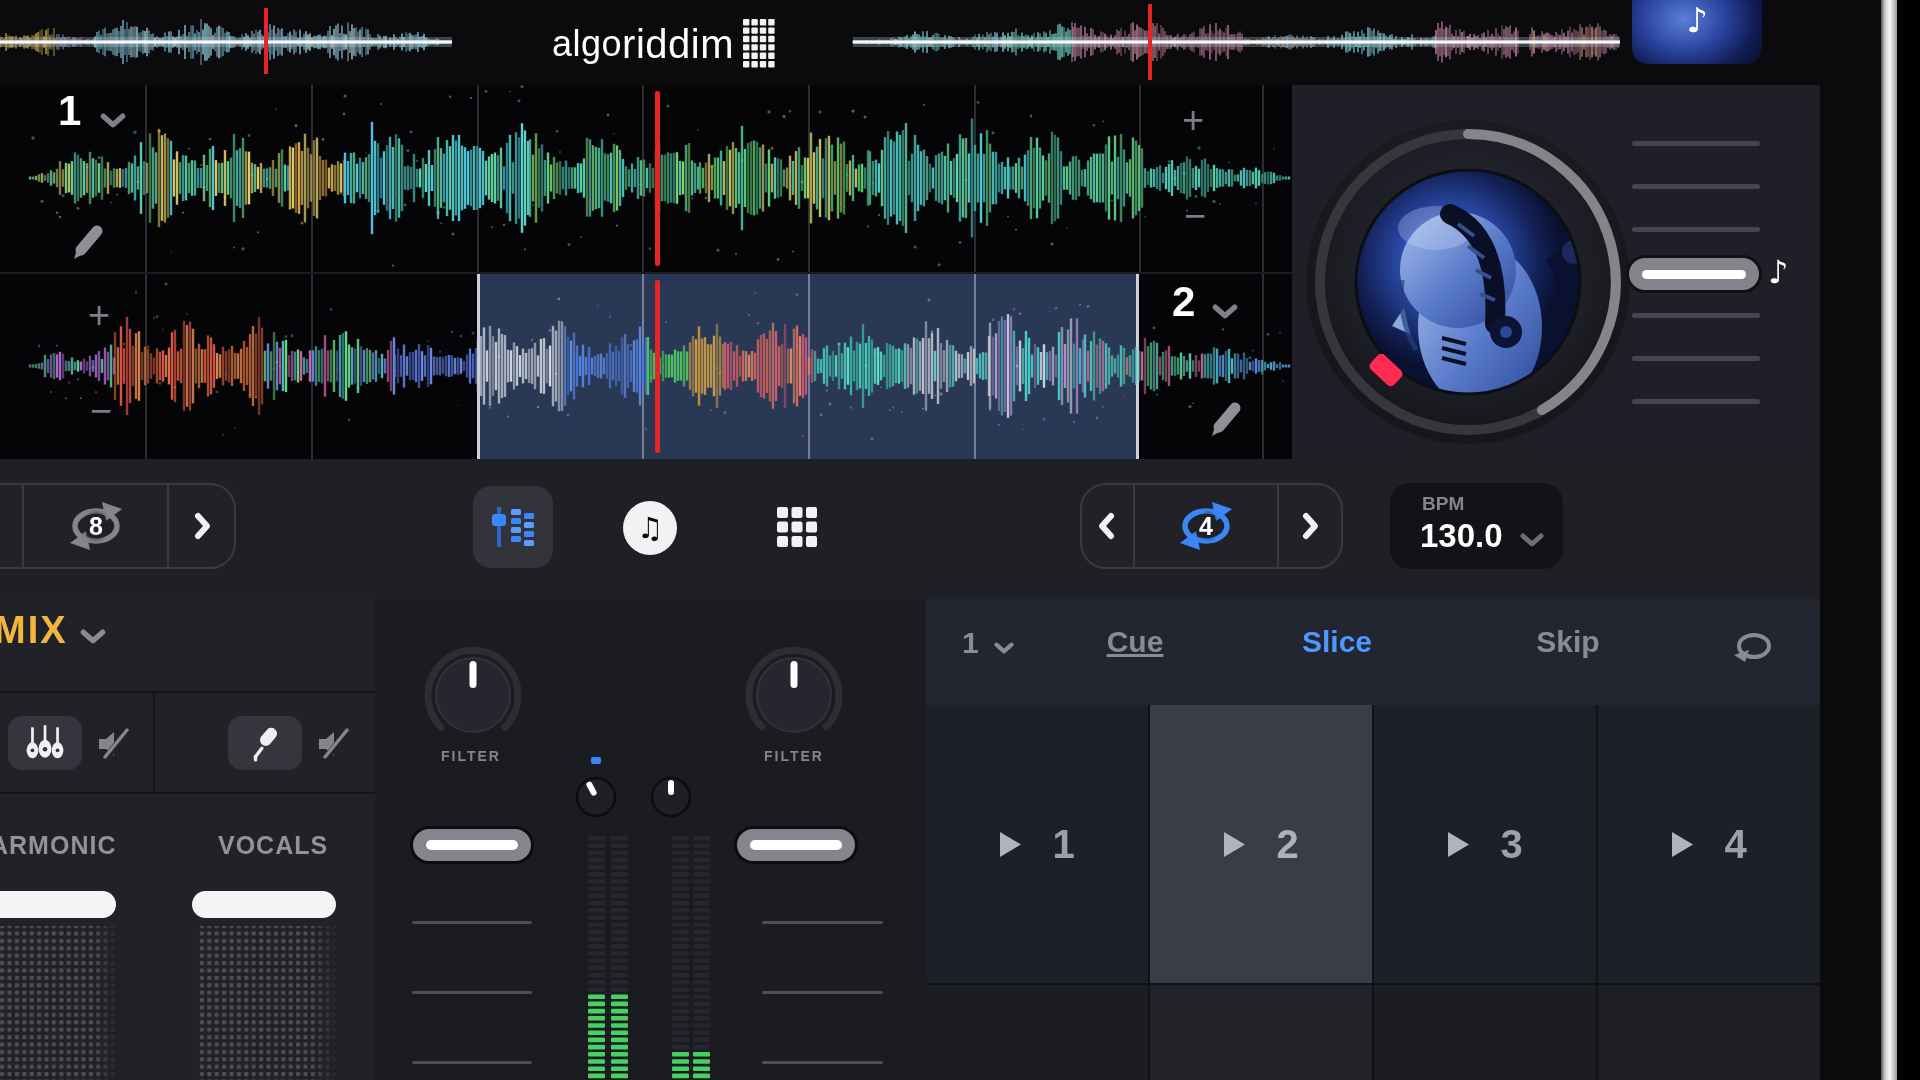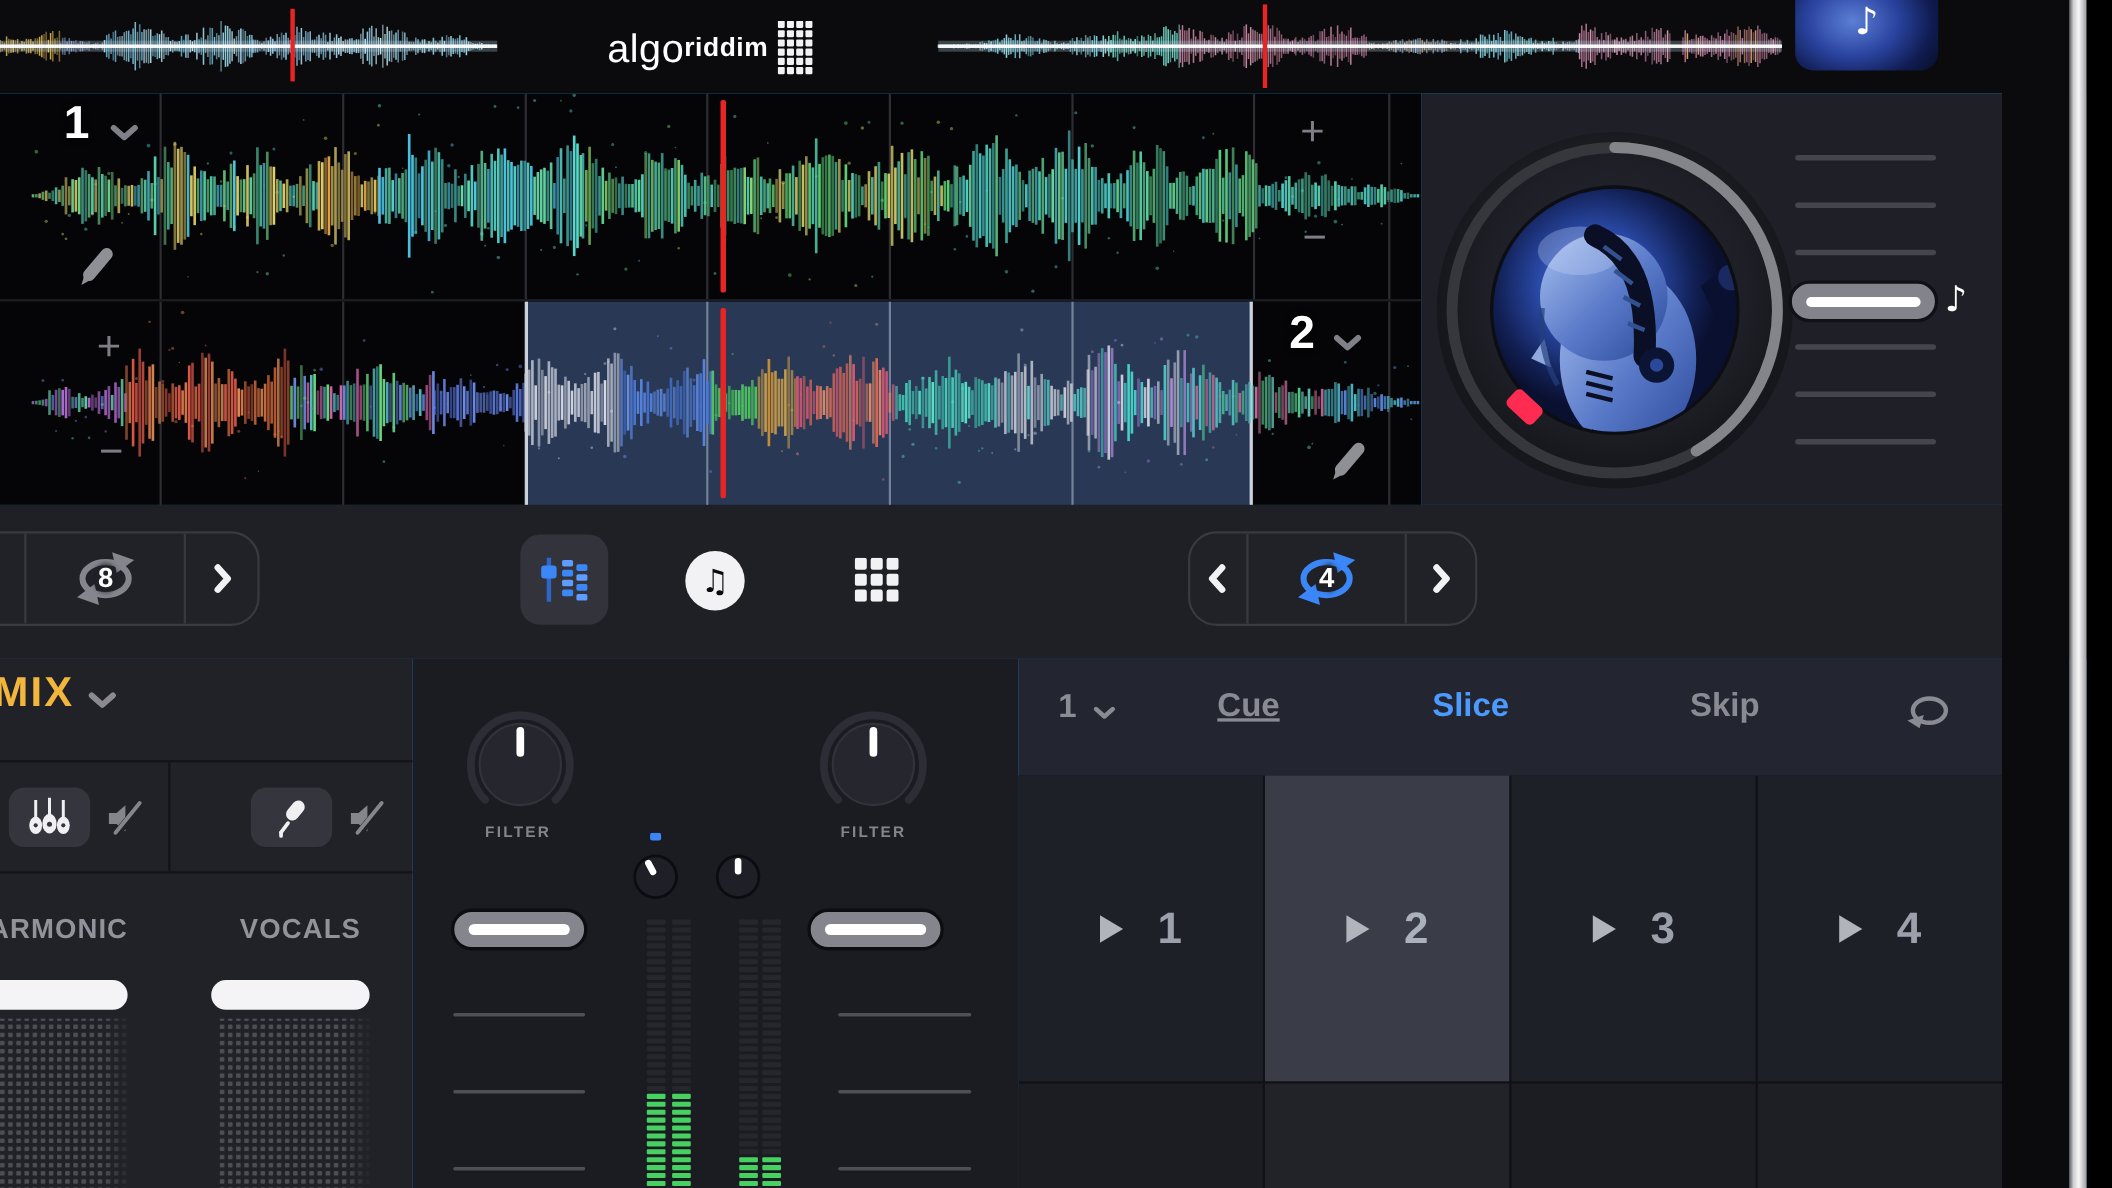--- a/index.html
+++ b/index.html
@@ -1,30 +1,30 @@
 <!DOCTYPE html>
 <html><head>
 <meta charset="utf-8">
 <style>
   html,body{margin:0;padding:0;background:#000;}
-  #stage{position:relative;width:1920px;height:1080px;overflow:hidden;background:#0ea5e9;
+  #stage{position:relative;width:1920px;height:1080px;overflow:hidden;background:#bef264;
          font-family:"Liberation Sans","DejaVu Sans",sans-serif;-webkit-font-smoothing:antialiased;}
   #stage *{box-sizing:border-box;}
   .abs{position:absolute;}
 
   
   #topbar{position:absolute;left:0;top:0;width:1920px;height:85px;background:#0b0b0d;}
   #ov1{position:absolute;left:0;top:6px;}
   #ov2{position:absolute;left:848px;top:2px;}
   .ovph{position:absolute;width:4px;background:#e82525;}
   #ph-ov1{left:264px;top:8px;height:66px;}
   #ph-ov2{left:1148px;top:4px;height:76px;}
   #logo{position:absolute;left:552px;top:18px;height:52px;display:flex;align-items:center;color:#fff;}
   #logo-light{font-size:36px;font-weight:400;letter-spacing:.5px;}
-  #logo-bold{font-size:24px;font-weight:700;letter-spacing:.5px;}
+  #logo-bold{font-size:40px;font-weight:400;letter-spacing:.5px;}
   #logo-grid{margin-left:9px;}
   #mini-art{position:absolute;left:1632px;top:0;width:130px;height:64px;border-radius:0 0 16px 16px;
             background:radial-gradient(90px 70px at 40% 30%,#5d7fd6 0%,#2a44a0 45%,#101c52 80%,#0a1233 100%);
             display:flex;align-items:flex-start;justify-content:center;color:#fff;font-family:"DejaVu Sans",sans-serif;
             font-size:34px;overflow:hidden;}
 
   
   #deck1,#deck2{position:absolute;left:0;width:1292px;background:#050507;overflow:hidden;}
   #deck1{top:85px;height:187px;}
   #deck2{top:272px;height:187px;border-top:2px solid #1c1d22;}
@@ -2082,20 +2082,27 @@
         </svg>
         <span class="loopnum">4</span>
       </div>
       <div>
         <svg width="24" height="32" viewBox="0 0 24 32">
             <polyline points="8,6 17,16 8,26" fill="none" stroke="#f2f2f4" stroke-width="6" stroke-linecap="round" stroke-linejoin="round"></polyline>
           </svg>
       </div>
     </div>
 
+    <div id="bpm-box">
+      <span id="bpm-label">BPM</span>
+      <span id="bpm-value">130.0</span>
+      <svg id="bpm-chev" width="24" height="14" viewBox="0 0 24 14">
+          <polyline points="3,3 12,11 21,3" fill="none" stroke="#6e6f76" stroke-width="5" stroke-linecap="round" stroke-linejoin="round"></polyline>
+        </svg>
+    </div>
   </div>
 
   <div id="lower">
 
     <div id="nmix">
       <span id="nmix-title">MIX</span>
       <svg id="nmix-chev" width="26" height="15" viewBox="0 0 24 14">
           <polyline points="3,3 12,11 21,3" fill="none" stroke="#8a8a90" stroke-width="5" stroke-linecap="round" stroke-linejoin="round"></polyline>
         </svg>
       <div class="hdiv" style="top:92px;"></div>

